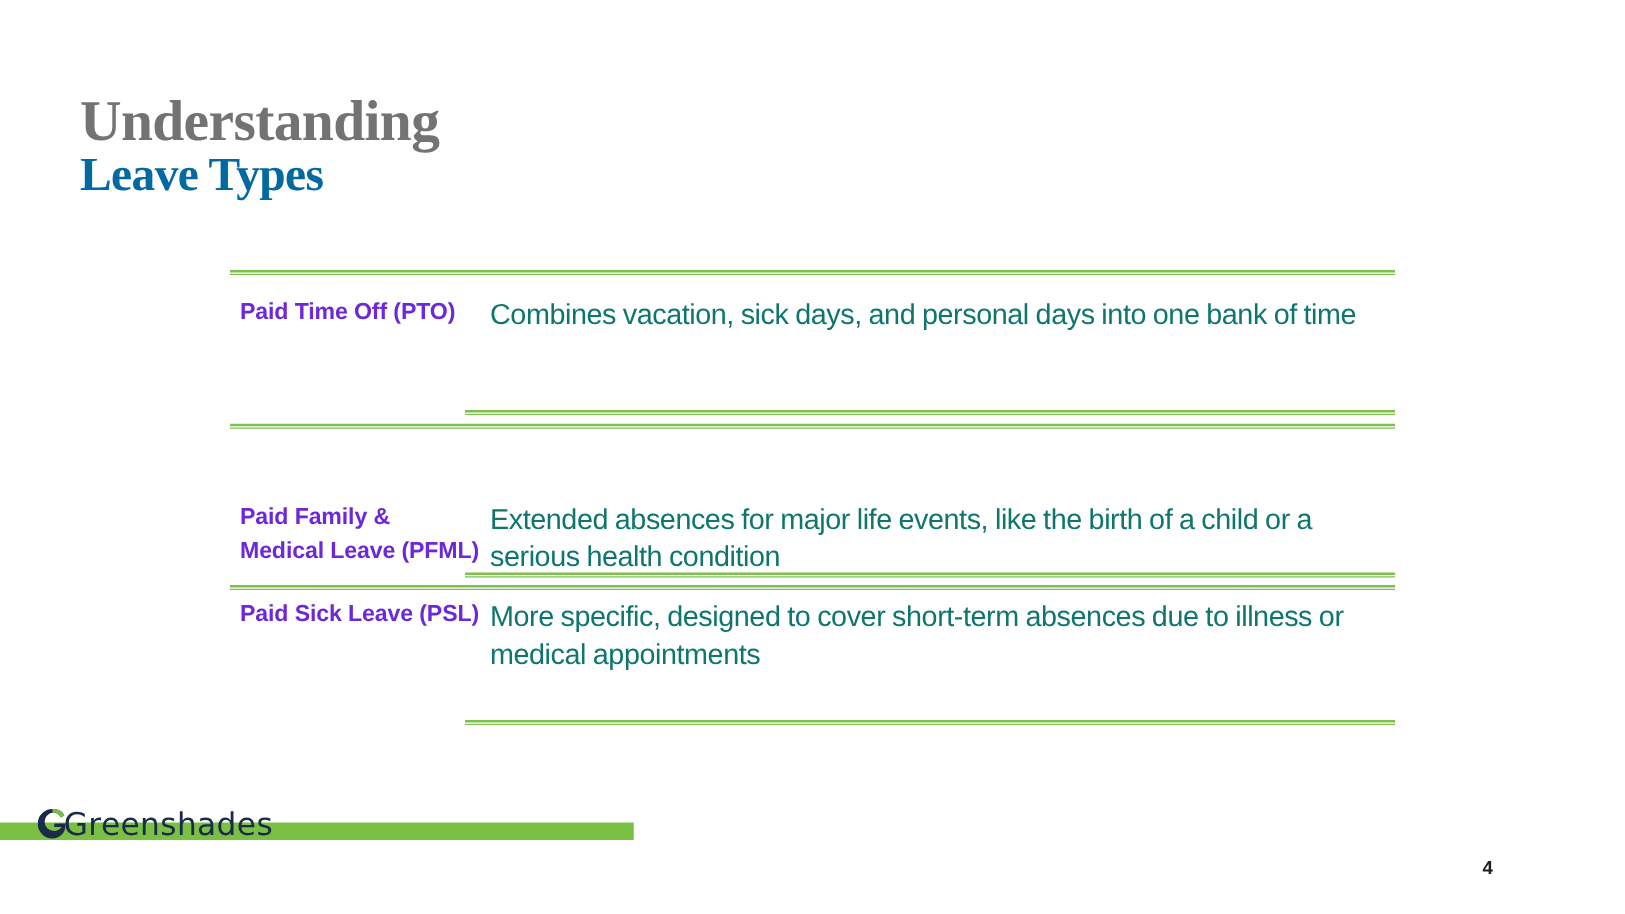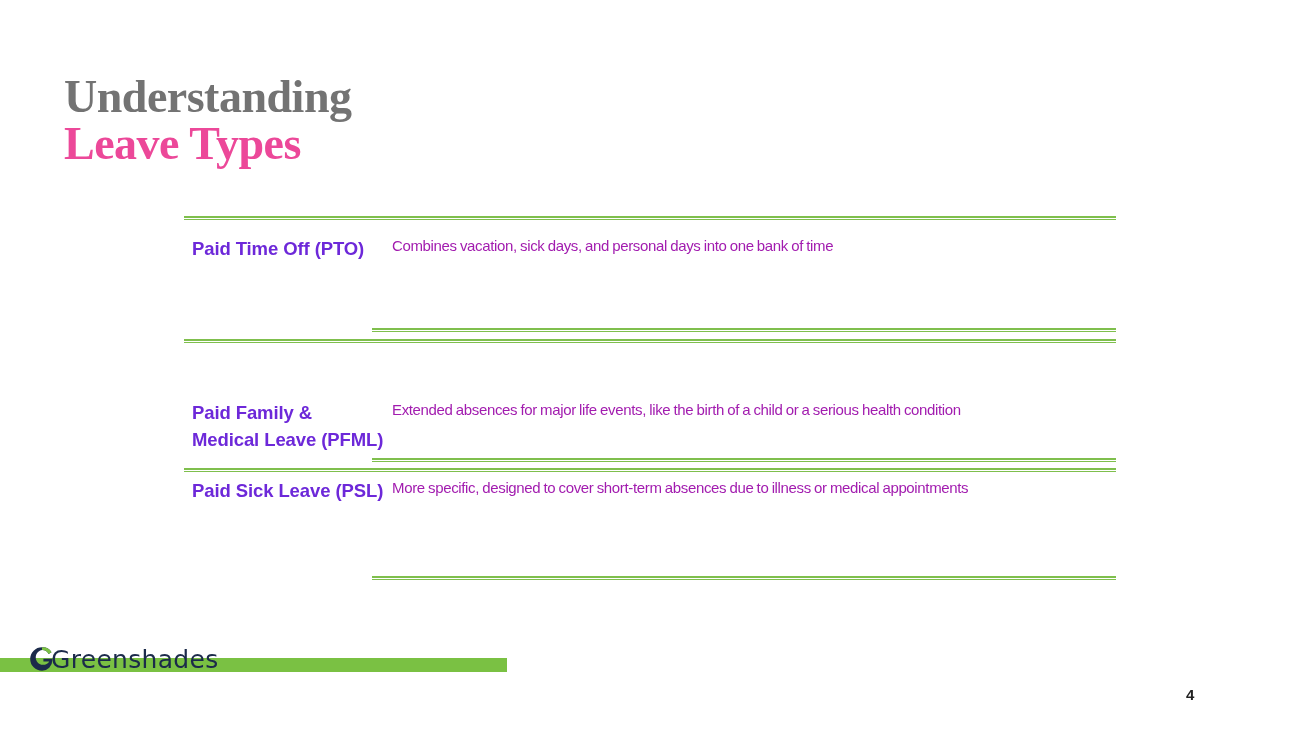--- a/index.html
+++ b/index.html
@@ -33,22 +33,22 @@
     font-weight: bold;
     letter-spacing: -0.5px;
   }
   .title-line1 {
     font-size: 46px;
     color: #737373;
     display: block;
     margin-bottom: 1px;
   }
   .title-line2 {
-    font-size: 46px;
-    color: #ec4899;
+    font-size: 38px;
+    color: #0369a1;
     display: block;
   }
 
   
   .leave-table {
     position: absolute;
     left: 184px;
     top: 216px;
     width: 932px;
   }
@@ -100,22 +100,22 @@
     color: #6d28d9;
     font-weight: bold;
     font-size: 18.5px;
     line-height: 1.45;
     letter-spacing: -0.1px;
   }
   .row-desc {
     flex: 1 1 auto;
     padding-left: 8px;
     box-sizing: border-box;
-    color: #a21caf;
-    font-size: 15px;
+    color: #0f766e;
+    font-size: 23px;
     line-height: 1.32;
     letter-spacing: -0.35px;
     word-spacing: -0.6px;
   }
 
   
   .footer-bar {
     position: absolute;
     left: 0;
     top: 658px;

